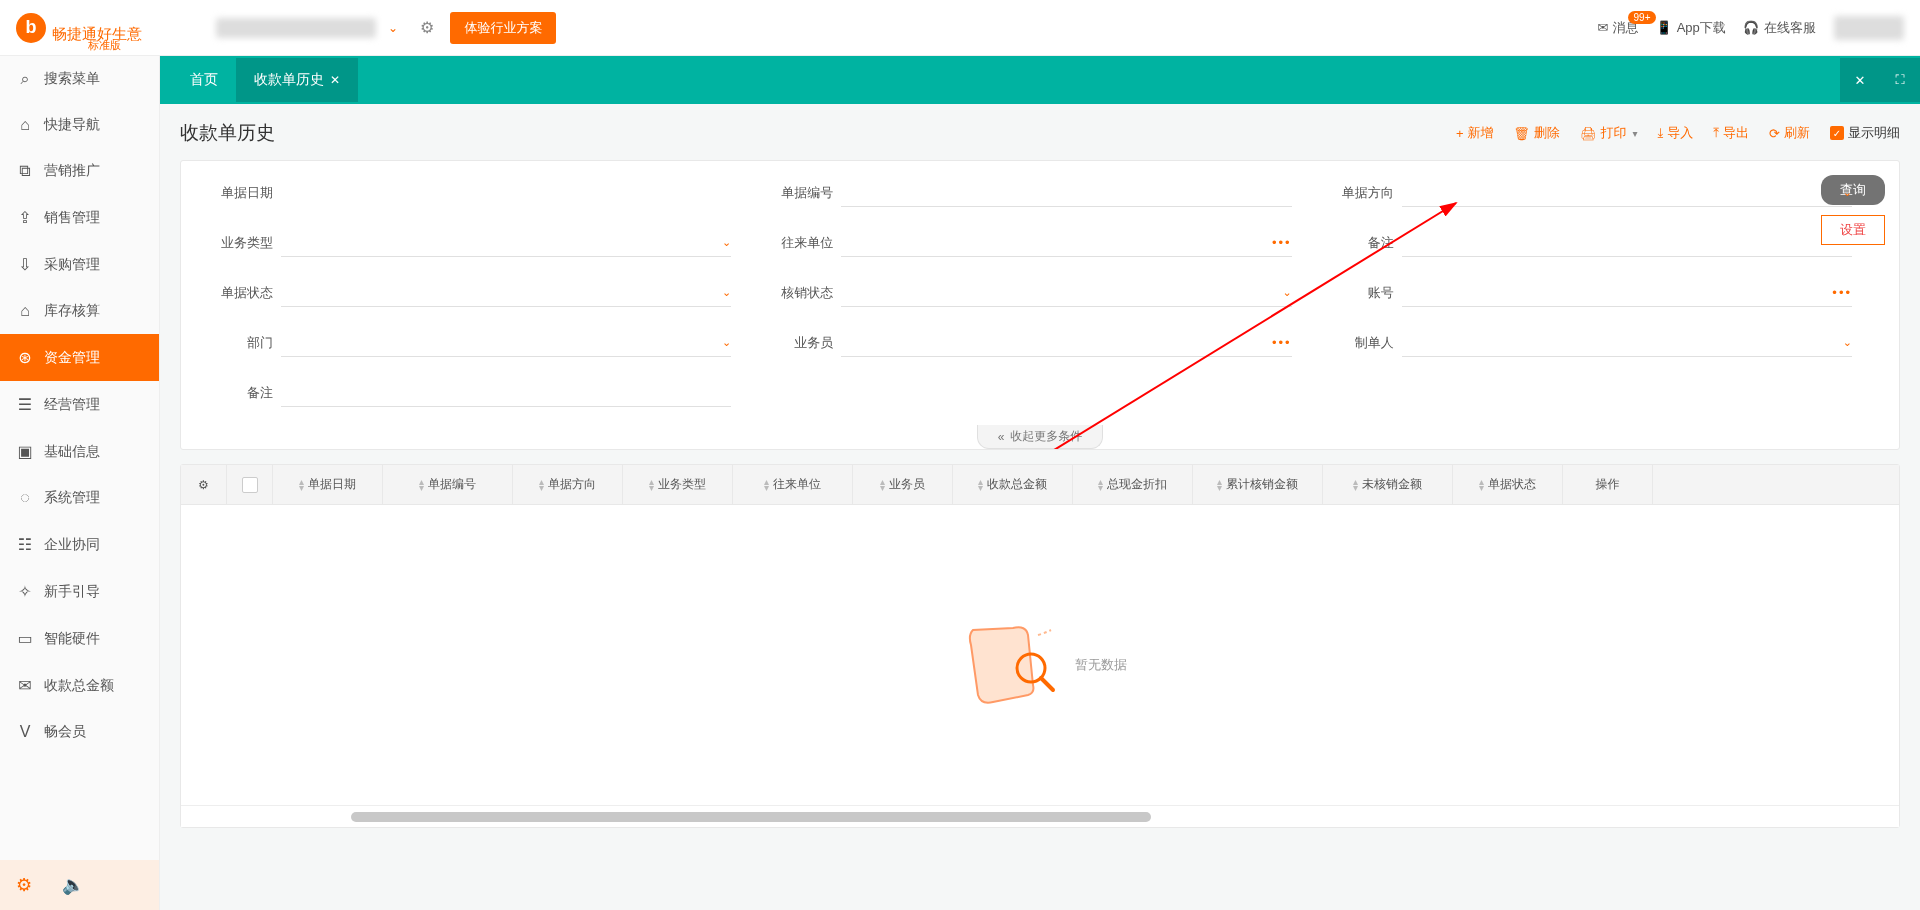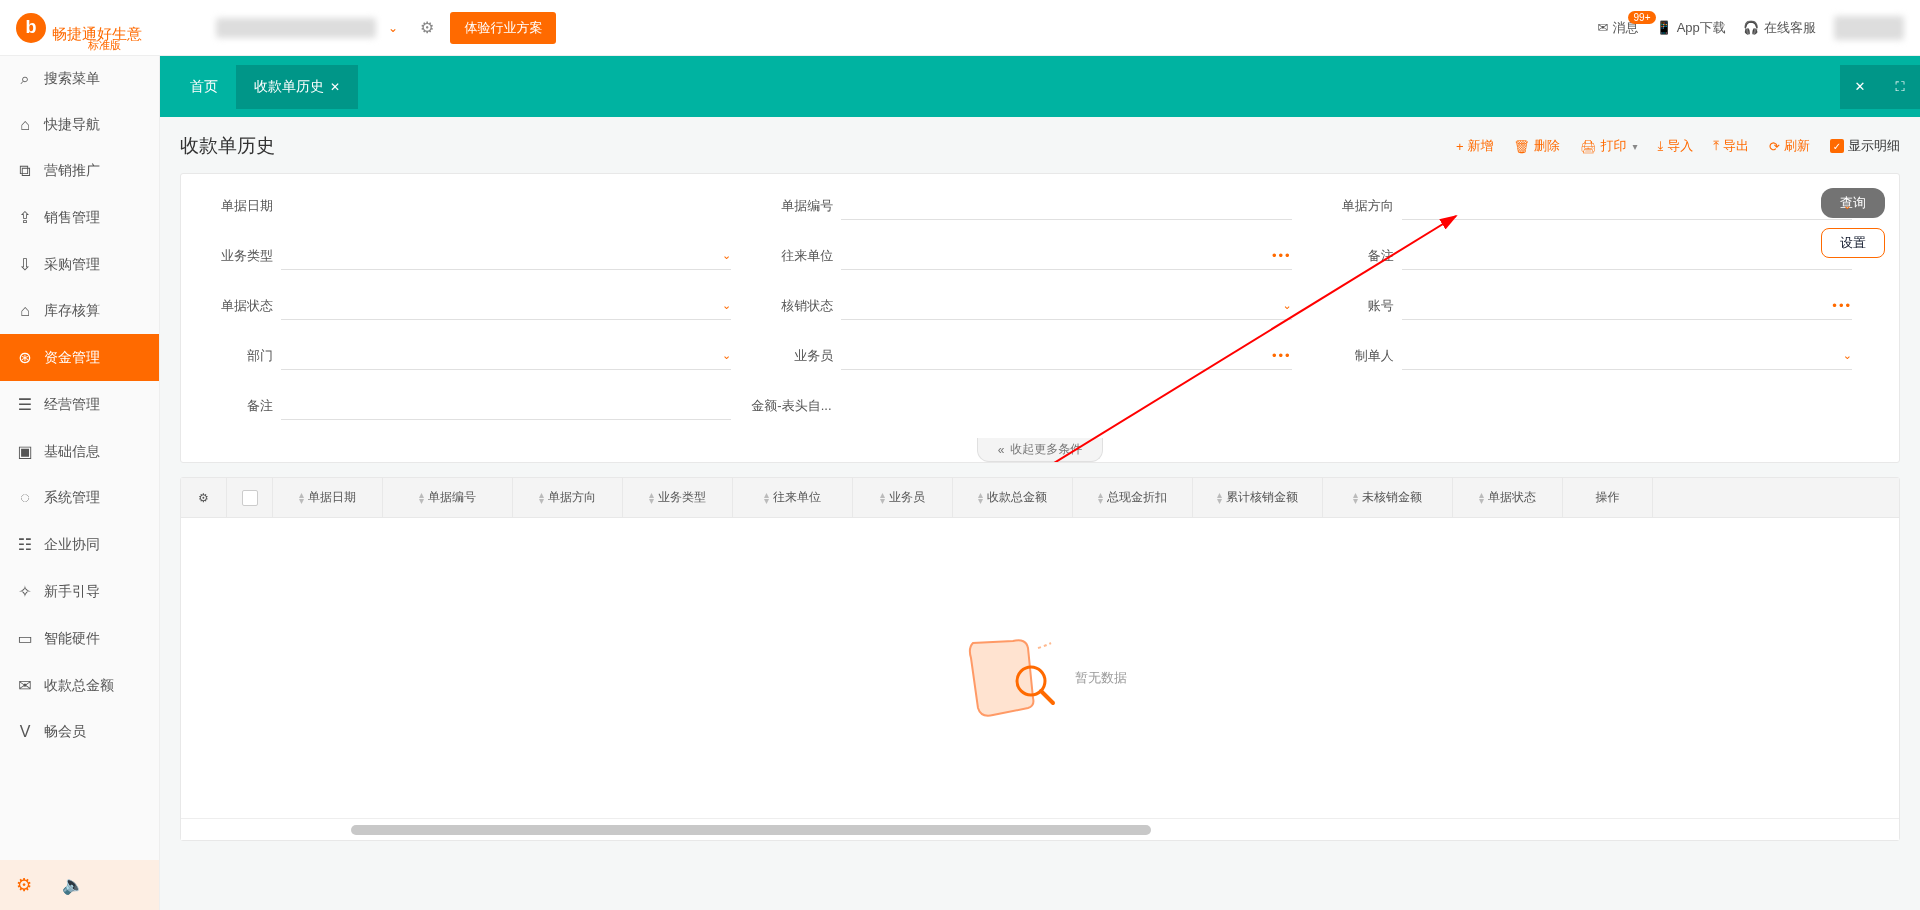--- a/index.html
+++ b/index.html
@@ -26,21 +26,21 @@
   .body-wrap{display:flex;height:calc(100vh - 56px);}
 
   .sidebar{width:160px;background:#fafafa;display:flex;flex-direction:column;border-right:1px solid #eee;position:relative;}
   .side-item{display:flex;align-items:center;gap:10px;padding:14px 16px;color:#555;font-size:14px;cursor:pointer;}
   .side-item.active{background:#ff6a00;color:#fff;}
   .side-item .ico{width:18px;text-align:center;font-size:16px;}
   .side-foot{margin-top:auto;padding:14px 16px;display:flex;gap:30px;color:#ff6a00;font-size:18px;background:#fdeee3;}
 
   .main{flex:1;display:flex;flex-direction:column;background:#f5f7f7;overflow:hidden;}
 
-  .tabs-bar{height:61px;background:#00b3a1;display:flex;align-items:center;padding-left:12px;position:relative;}
+  .tabs-bar{height:48px;background:#00b3a1;display:flex;align-items:center;padding-left:12px;position:relative;}
   .tab{padding:0 18px;height:44px;display:flex;align-items:center;color:#fff;font-size:14px;cursor:pointer;gap:6px;}
   .tab.active{background:#009688;}
   .tab .x{font-size:12px;}
   .tabs-right{margin-left:auto;display:flex;height:44px;}
   .tabs-right .tbtn{width:40px;display:flex;align-items:center;justify-content:center;color:#fff;background:#009688;cursor:pointer;}
 
   .content{padding:16px 20px;flex:1;overflow:auto;}
 
   .page-head{display:flex;align-items:center;margin-bottom:14px;}
   .page-title{font-size:19px;color:#333;font-weight:500;}
@@ -59,21 +59,21 @@
   .fcontrol{flex:1;border-bottom:1px solid #e0e0e0;height:28px;display:flex;align-items:center;color:#888;position:relative;}
   .fcontrol .dd-ico{margin-left:auto;color:#ff6a00;font-size:11px;}
   .fcontrol .dots{margin-left:auto;color:#ff6a00;letter-spacing:2px;}
   .date-quick{display:flex;gap:8px;flex-wrap:wrap;font-size:12px;color:#666;height:auto;padding:0 0 4px 0;border-bottom:none;}
   .date-quick .chip{padding:2px 6px;border-radius:10px;cursor:pointer;}
   .date-quick .chip.active{background:#ff6a00;color:#fff;}
   .date-range{font-size:12px;color:#666;margin-top:2px;}
 
   .filter-side-btns{position:absolute;right:14px;top:14px;display:flex;flex-direction:column;gap:10px;}
   .btn-primary{background:#737373;color:#fff;border:none;padding:6px 18px;border-radius:12px;font-size:13px;}
-  .btn-outline{background:#fff;color:#0f172a;border:1px solid #ff6a00;padding:5px 18px;border-radius:8px;font-size:13px;}
+  .btn-outline{background:#fff;color:#ef4444;border:1px solid #ff6a00;padding:5px 18px;border-radius:0;font-size:13px;}
 
   .collapse-bar{margin:-4px auto 0;display:flex;justify-content:center;}
   .collapse-pill{background:#f4f4f4;border:1px solid #e0e0e0;border-top:none;border-radius:0 0 12px 12px;padding:3px 20px;font-size:12px;color:#777;display:flex;gap:6px;align-items:center;}
 
   
   .table-wrap{background:#fff;border:1px solid #e8e8e8;border-radius:3px;}
   .thead{display:flex;background:#f4f4f4;border-bottom:1px solid #e8e8e8;min-height:40px;align-items:stretch;font-size:12px;color:#555;}
   .th{border-right:1px solid #e8e8e8;display:flex;align-items:center;justify-content:center;gap:4px;padding:0 6px;flex-shrink:0;}
   .th .sort{color:#bbb;font-size:10px;display:flex;flex-direction:column;line-height:6px;}
   .th.w-gear{width:46px;}
@@ -334,24 +334,20 @@
                 <span class="dd-ico">⌄</span>
               </div>
           </div>
         </div>
 
         <div class="filter-row">
           <div class="fcell">
             <div class="flabel">备注</div>
             <div class="fcontrol"></div>
           </div>
-          <div class="fcell">
-            <div class="flabel" style="width:auto;padding-right:0;"></div>
-            <div class="fcontrol" style="border:none;color:#555;">金额-表头自...</div>
-          </div>
           <div class="fcell"></div>
         </div>
 
         <div class="collapse-bar">
           <div class="collapse-pill">
             <span>«</span>
             <span>收起更多条件</span>
           </div>
         </div>
 

